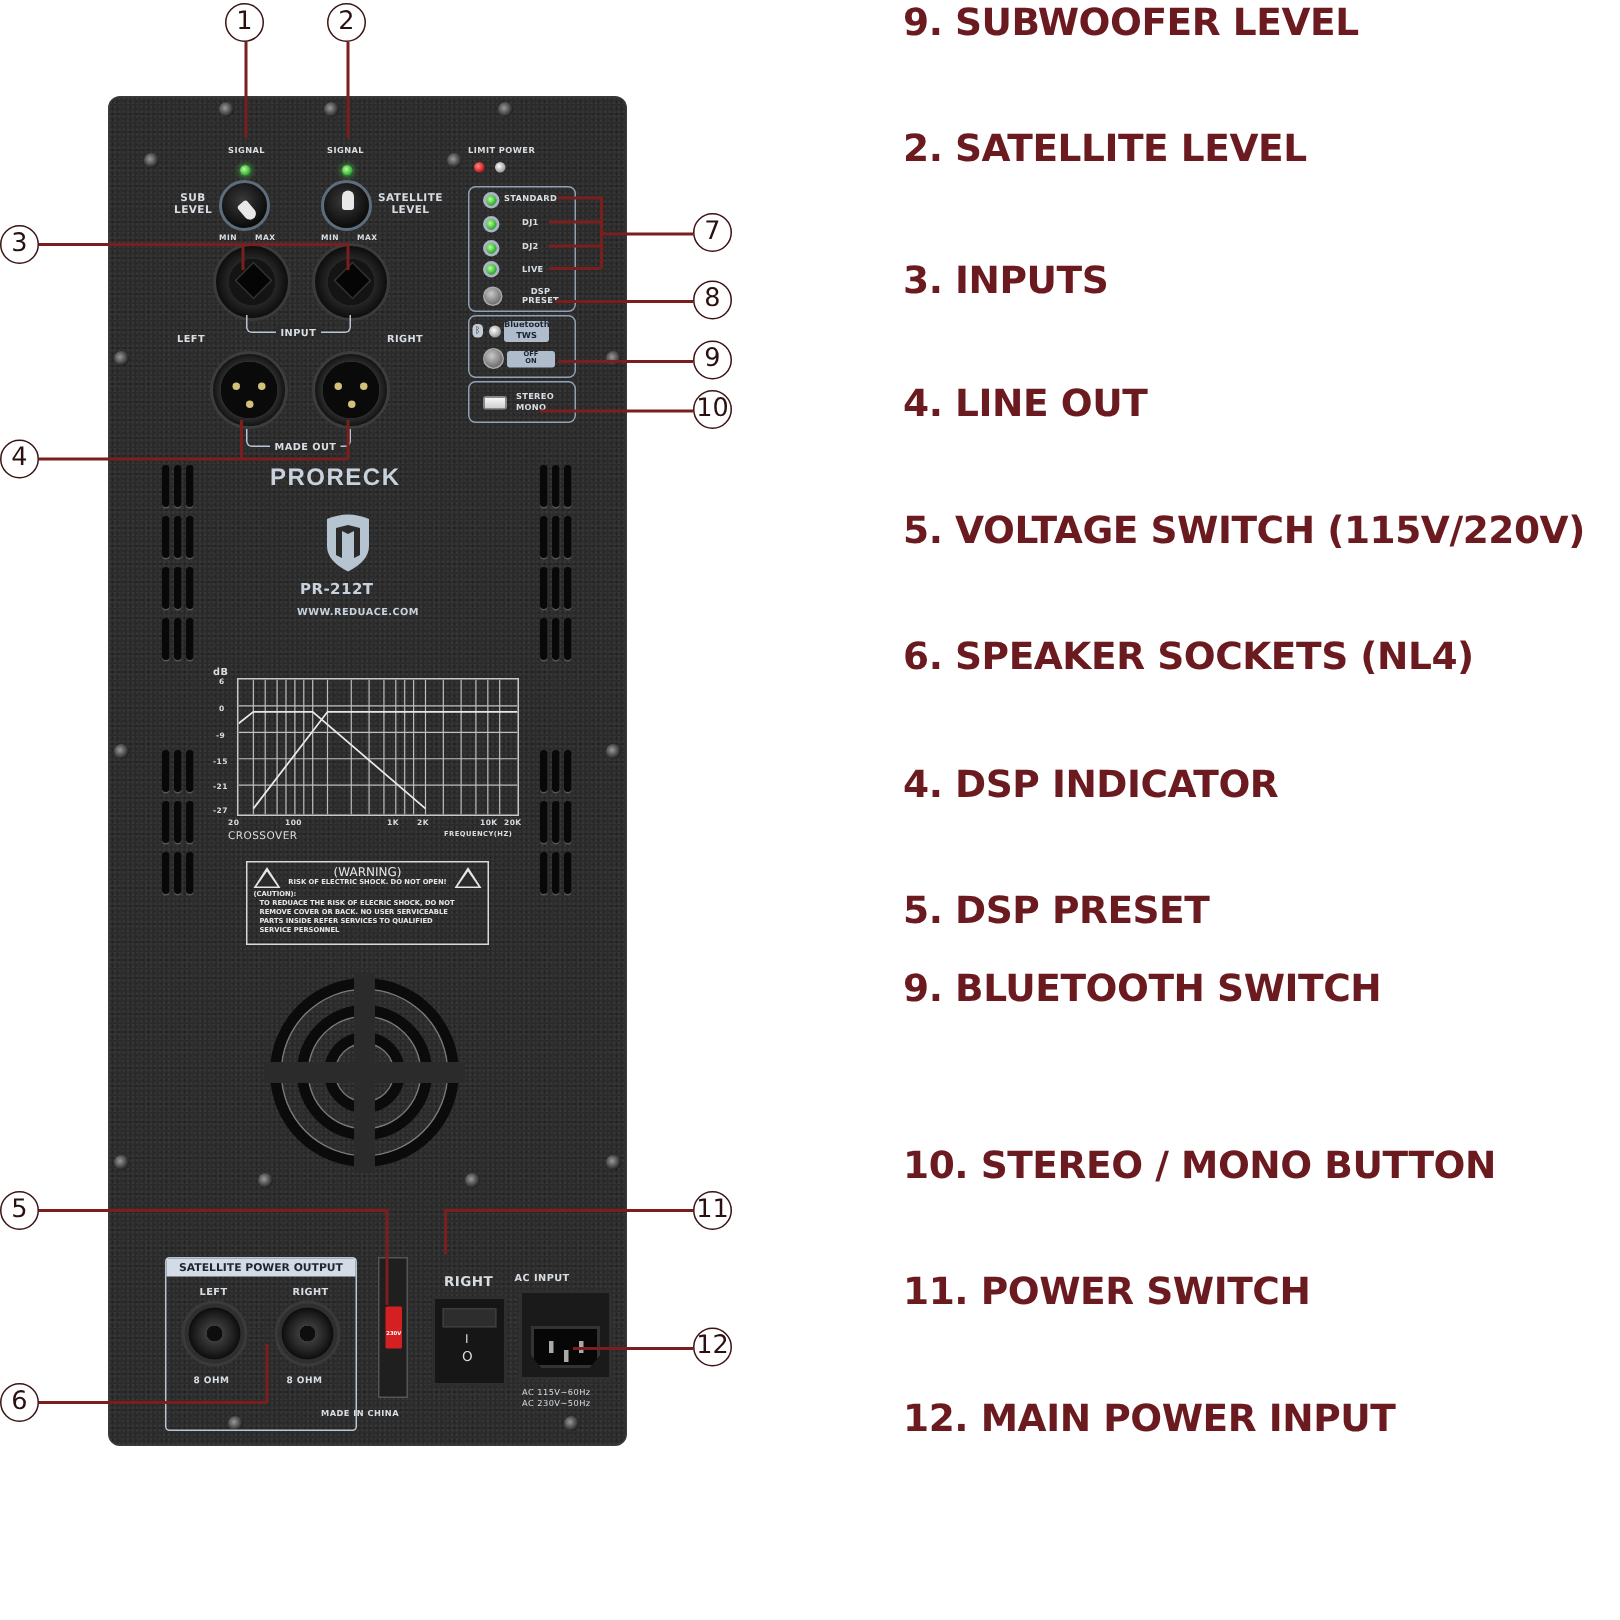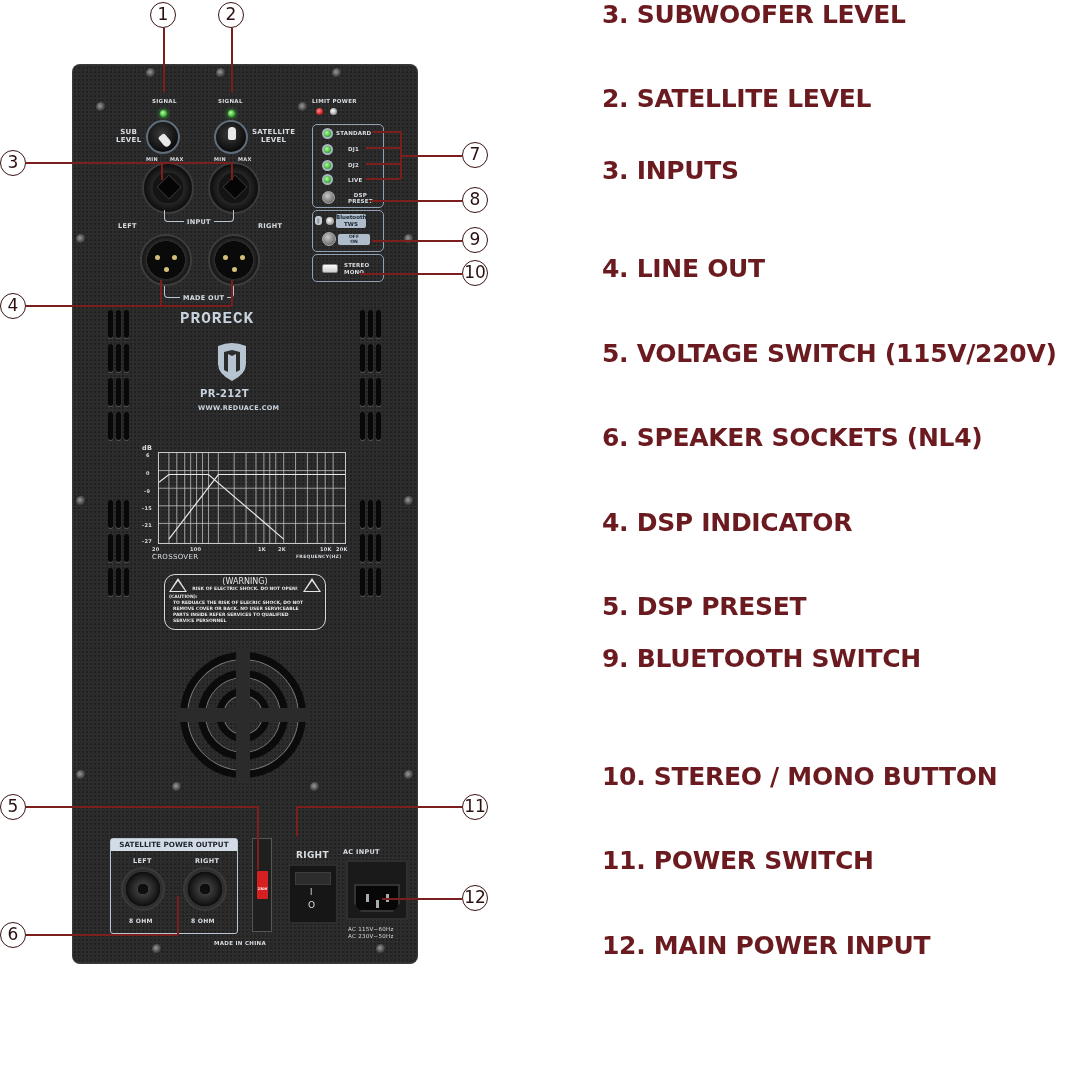--- a/index.html
+++ b/index.html
@@ -56,33 +56,33 @@
     background: radial-gradient(circle at 40% 40%, #b6ff9b, #2ca82c 70%); }
   .small-lbl { position: absolute; font-size: 5.5px; color: #d8dde2; font-weight: bold; letter-spacing: 0.2px; white-space: nowrap; }
   .grey-btn { position: absolute; border-radius: 50%; background: radial-gradient(circle at 40% 35%, #c9c9c9, #6c6c6c 75%); border: 1px solid #aaa; }
   .bt-label { position: absolute; background: #aebccb; color: #1b2430; font-size: 5.5px; font-weight: bold; text-align: center; border-radius: 2px; line-height: 7px; }
   .rect-btn { position: absolute; background: linear-gradient(#fafafa, #cfcfcf); border: 1px solid #888; border-radius: 2px; }
 
   
   .graph { position: absolute; left: 86px; top: 388px; width: 188px; height: 92px; border: 1px solid #c9c9c9; }
 
   
-  .warning { position: absolute; left: 92px; top: 510px; width: 162px; height: 56px; border: 1px solid #d8d8d8; border-radius: 11px; padding: 2px 4px; color: #e6e6e6; }
+  .warning { position: absolute; left: 92px; top: 510px; width: 162px; height: 56px; border: 1px solid #d8d8d8; border-radius: 0; padding: 2px 4px; color: #e6e6e6; }
   .warning .wt { font-size: 8px; text-align: center; line-height: 9px; }
   .warning .ws { font-size: 4.5px; text-align: center; line-height: 6px; font-weight: bold; }
   .warning .wc { font-size: 4.5px; line-height: 6px; font-weight: bold; }
   .warning .tri { position: absolute; top: 3px; width: 0; height: 0; border-left: 9px solid transparent; border-right: 9px solid transparent; border-bottom: 14px solid #e6e6e6; }
   .warning .tri::after { content: ""; position: absolute; left: -7px; top: 3px; border-left: 7px solid transparent; border-right: 7px solid transparent; border-bottom: 10px solid #2b2b2b; }
 
   
   .fan { position: absolute; left: 108px; top: 588px; width: 126px; height: 126px; }
   .arc { position: absolute; border-radius: 50%; border: 7px solid #0b0b0b; box-shadow: 0 0 0 1px #777 inset; }
 
   
-  .sat-box { position: absolute; left: 38px; top: 774px; width: 128px; height: 96px; border: 1.5px solid #b8c6d4; border-radius: 3px; text-decoration: underline; }
+  .sat-box { position: absolute; left: 38px; top: 774px; width: 128px; height: 116px; border: 1.5px solid #b8c6d4; border-radius: 3px; text-decoration: underline; }
   .sat-title { position: absolute; left: 0; top: 0; width: 100%; height: 12px; background: #d3dce6; color: #1c2530; font-size: 7.2px; font-weight: bold; text-align: center; line-height: 12px; }
   .speakon { position: absolute; width: 44px; height: 44px; border-radius: 50%;
     background: radial-gradient(circle, #0e0e0e 18%, #3b3b3b 19%, #232323 42%, #0e0e0e 60%, #2f2f2f 62%);
     border: 2px solid #3a3a3a; }
   .volt { position: absolute; left: 180px; top: 774px; width: 20px; height: 94px; border: 1px solid #555; background: #1f1f1f; }
   .volt .red { position: absolute; left: 4px; top: 32px; width: 11px; height: 28px; background: #d42020; border-radius: 1px; }
   .power-sw { position: absolute; left: 222px; top: 800px; width: 50px; height: 60px; background: #161616; border: 2px solid #2e2e2e; }
   .power-sw .rocker { position: absolute; left: 5px; top: 6px; width: 36px; height: 13px; background: #2d2d2d; border: 1px solid #3d3d3d; }
   .ac-in { position: absolute; left: 250px; top: 796px; width: 62px; height: 60px; background: #1a1a1a; border: 2px solid #2f2f2f; }
   .iec { position: absolute; left: 6px; top: 22px; width: 46px; height: 28px; background: #070707; border: 2px solid #333; clip-path: polygon(0 0, 100% 0, 100% 70%, 85% 100%, 15% 100%, 0 70%); }
@@ -275,21 +275,21 @@
         <div class="vent"></div>
         <div class="vent"></div>
       </div>
     <div style="display:flex;gap:3px">
         <div class="vent"></div>
         <div class="vent"></div>
         <div class="vent"></div>
       </div>
   </div>
 
-  <div class="lbl" style="left:108px;top:246px;font-size:16px;color:#c7d2dd;letter-spacing:1px;font-family:Liberation Mono, monospace">PRORECK</div>
+  <div class="lbl" style="left:108px;top:246px;font-size:16px;color:#c7d2dd;letter-spacing:1px;font-family:Liberation Sans, sans-serif">PRORECK</div>
   <svg class="abs" style="left:144px;top:278px" width="32" height="40" viewBox="0 0 32 40">
     <path d="M2 4 Q16 -2 30 4 L30 22 Q30 32 16 39 Q2 32 2 22 Z" fill="#b6c3d0"></path>
     <path d="M8 10 L8 28 L12 30 L12 12 L16 14 L20 12 L20 30 L24 28 L24 10 L16 8 Z" fill="#2b2b2b"></path>
   </svg>
   <div class="lbl" style="left:128px;top:324px;font-size:10px;color:#c7d2dd">PR-212T</div>
   <div class="lbl" style="left:126px;top:340px;font-size:6.5px;color:#c7d2dd">WWW.REDUACE.COM</div>
 
   <div class="lbl" style="left:70px;top:380px;font-size:6.5px">dB</div>
   <div class="lbl" style="left:74px;top:388px;font-size:5px">6</div>
   <div class="lbl" style="left:74px;top:406px;font-size:5px">0</div>
@@ -437,23 +437,23 @@
 <div class="leader" style="left:177px;top:896px;width:1.5px;height:39px"></div>
 
 <div class="callout" style="left:462px;top:794px">11</div>
 <div class="leader" style="left:296px;top:806px;width:166px;height:1.5px"></div>
 <div class="leader" style="left:296px;top:806px;width:1.5px;height:30px"></div>
 
 <div class="callout" style="left:462px;top:885px">12</div>
 <div class="leader" style="left:382px;top:898px;width:80px;height:1.5px"></div>
 
 <div class="legend">
-  <div class="legend-item" style="top:0px">3. SUBWOOFER LEVEL</div>
+  <div class="legend-item" style="top:0px">9. SUBWOOFER LEVEL</div>
   <div class="legend-item" style="top:84px">2. SATELLITE LEVEL</div>
-  <div class="legend-item" style="top:156px">3. INPUTS</div>
+  <div class="legend-item" style="top:172px">3. INPUTS</div>
   <div class="legend-item" style="top:254px">4. LINE OUT</div>
   <div class="legend-item" style="top:339px">5. VOLTAGE SWITCH (115V/220V)</div>
   <div class="legend-item" style="top:423px">6. SPEAKER SOCKETS (NL4)</div>
   <div class="legend-item" style="top:508px">4. DSP INDICATOR</div>
   <div class="legend-item" style="top:592px">5. DSP PRESET</div>
   <div class="legend-item" style="top:644px">9. BLUETOOTH SWITCH</div>
   <div class="legend-item" style="top:762px">10. STEREO / MONO BUTTON</div>
   <div class="legend-item" style="top:846px">11. POWER SWITCH</div>
   <div class="legend-item" style="top:931px">12. MAIN POWER INPUT</div>
 </div>

